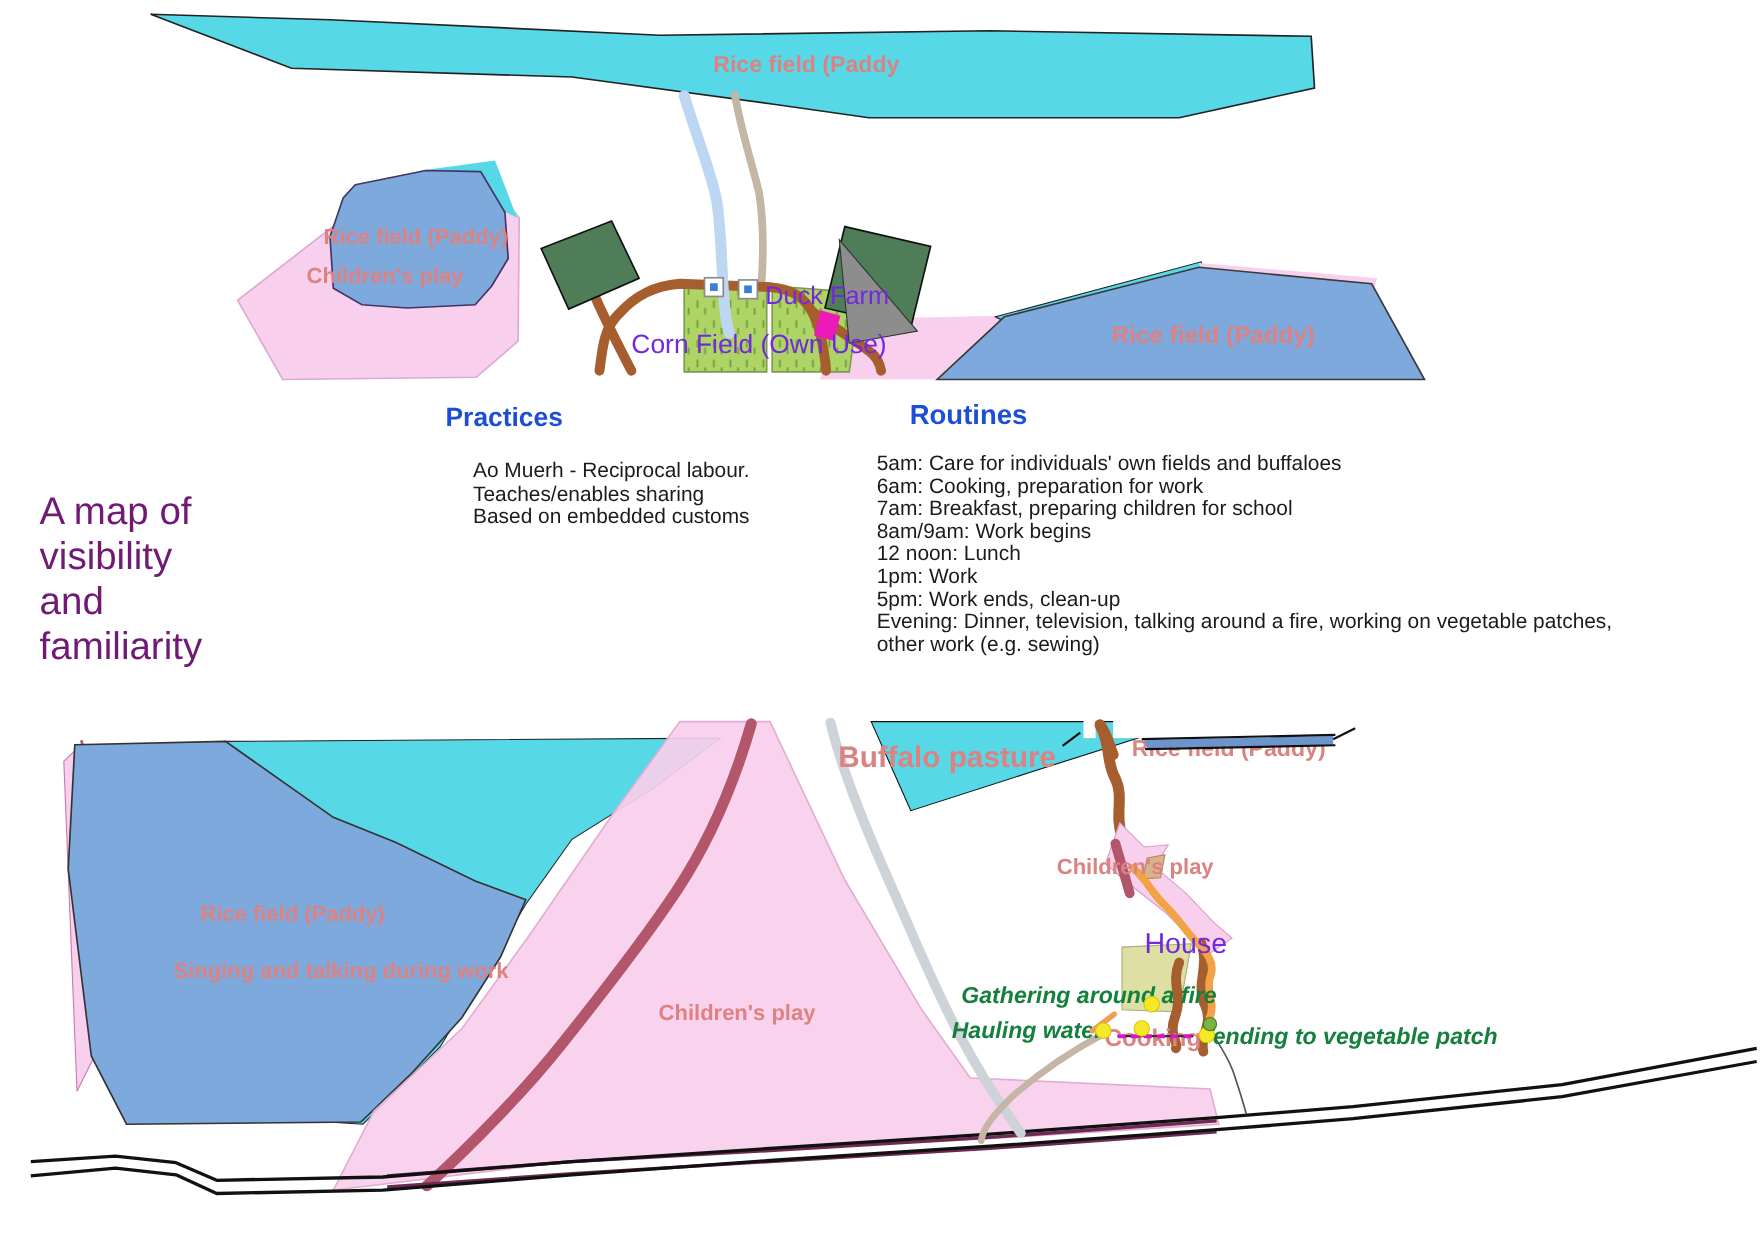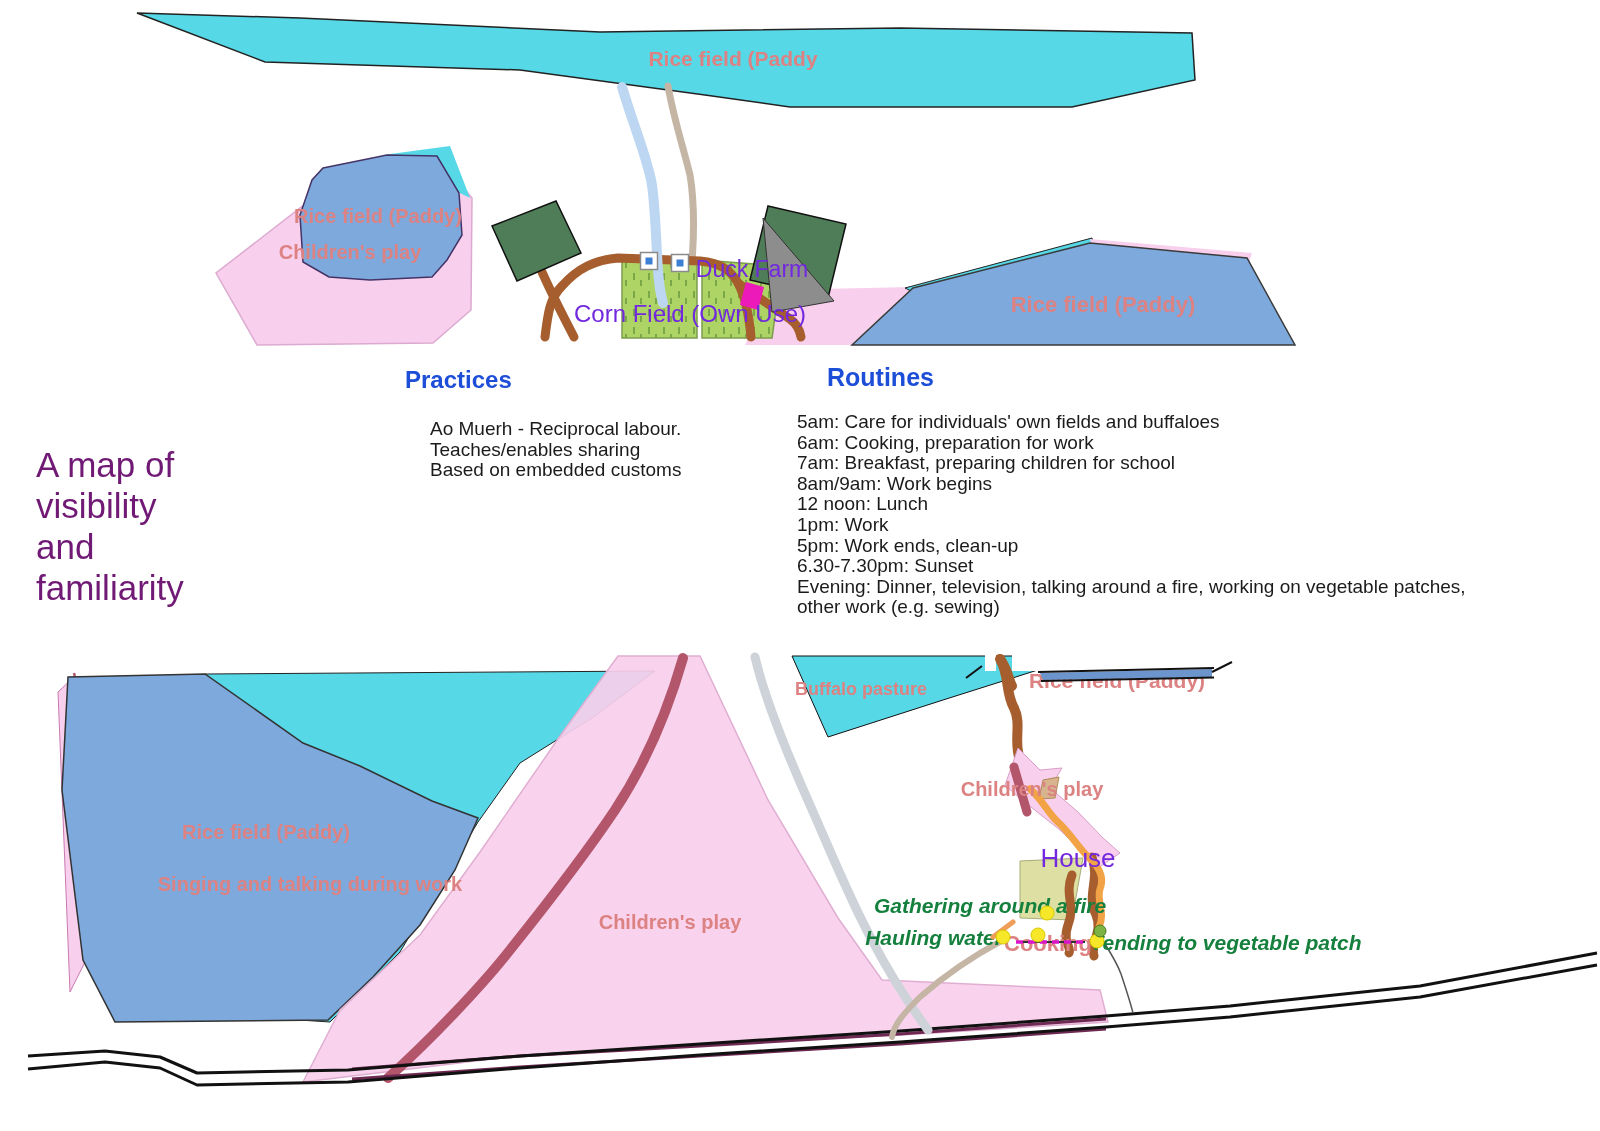--- a/index.html
+++ b/index.html
@@ -133,33 +133,32 @@
 
   <div class="heading" style="left:827px;top:363px;font-size:25px;">Routines</div>
   <div class="body-text" style="left:797px;top:412px;width:680px;">
     <div>5am: Care for individuals' own fields and buffaloes</div>
     <div>6am: Cooking, preparation for work</div>
     <div>7am: Breakfast, preparing children for school</div>
     <div>8am/9am: Work begins</div>
     <div>12 noon: Lunch</div>
     <div>1pm: Work</div>
     <div>5pm: Work ends, clean-up</div>
-    <div>6.30-7.30pm: Sunset</div>
     <div>Evening: Dinner, television, talking around a fire, working on vegetable patches, other work (e.g. sewing)</div>
   </div>
 
   <div class="lbl salmon" style="left:733px;top:59px;font-size:21px;">Rice field (Paddy</div>
   <div class="lbl salmon" style="left:378px;top:216px;font-size:20px;">Rice field (Paddy)</div>
   <div class="lbl salmon" style="left:350px;top:252px;font-size:20px;">Children's play</div>
   <div class="lbl purple" style="left:752px;top:257px;font-size:23px;margin-top:12px;">Duck Farm</div>
   <div class="lbl purple" style="left:690px;top:314px;font-size:24px;">Corn Field (Own Use)</div>
   <div class="lbl salmon" style="left:1103px;top:305px;font-size:22px;">Rice field (Paddy)</div>
 
   <div class="lbl salmon" style="left:1117px;top:681px;font-size:21px;">Rice field (Paddy)</div>
-  <div class="lbl salmon" style="left:861px;top:689px;font-size:18px;">Buffalo pasture</div>
+  <div class="lbl salmon" style="left:861px;top:689px;font-size:27px;">Buffalo pasture</div>
   <div class="lbl salmon" style="left:266px;top:832px;font-size:20px;">Rice field (Paddy)</div>
   <div class="lbl salmon" style="left:278px;top:884px;font-size:20px;margin-left:32px;">Singing and talking during work</div>
   <div class="lbl salmon" style="left:670px;top:922px;font-size:20px;">Children's play</div>
   <div class="lbl salmon" style="left:1032px;top:789px;font-size:20px;">Children's play</div>
   <div class="lbl purple" style="left:1078px;top:858px;font-size:26px;">House</div>
   <div class="lbl ital" style="left:990px;top:906px;font-size:21px;">Gathering around a fire</div>
   <div class="lbl ital" style="left:934px;top:938px;font-size:21px;">Hauling water</div>
   <div class="lbl salmon" style="left:1048px;top:944px;font-size:22px;">Cooking</div>
   <div class="lbl ital" style="left:1226px;top:943px;font-size:21px;">Tending to vegetable patch</div>
 

